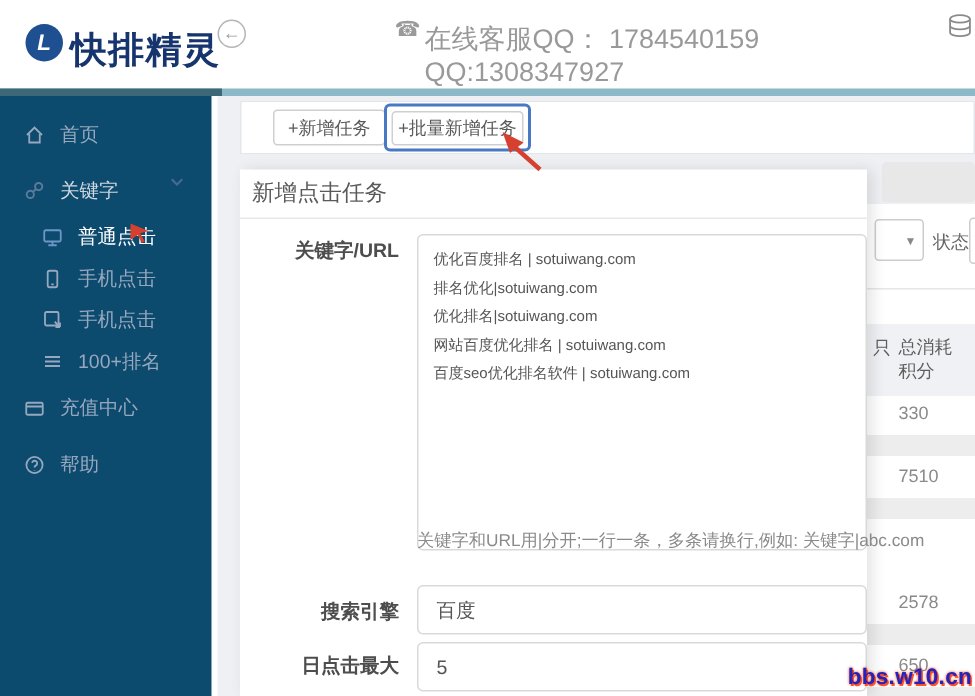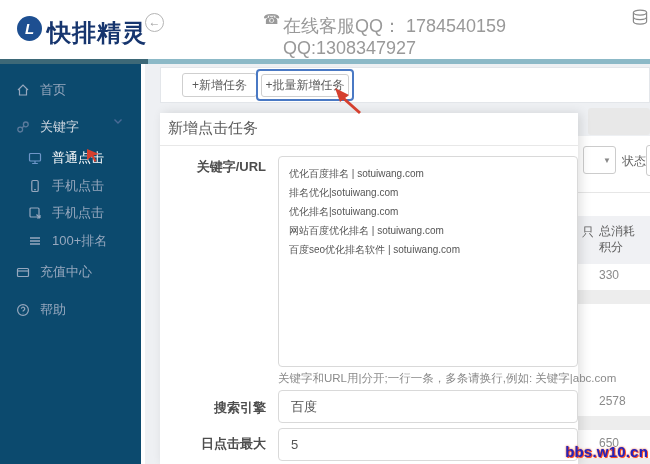--- a/index.html
+++ b/index.html
@@ -49,21 +49,21 @@
   
   .modal { left:160px; top:113px; width:418px; height:351px; background:#fff;
     box-shadow:3px 0 10px rgba(0,0,0,0.12); z-index:4; }
   .modal-title { left:168px; top:119px; font-size:15px; color:#5a5a5a; z-index:5; }
   .modal-div { left:160px; top:145px; width:418px; height:1px; background:#e8e8e8; z-index:5; }
   .f-label { position:absolute; left:160px; width:106px; text-align:right; font-size:13px;
     font-weight:bold; color:#4d4d4d; z-index:5; }
   .kw-area { left:278px; top:156px; width:300px; height:211px; border:1px solid #d9d9d9; border-radius:4px;
     padding:7px 10px; font-family:"Liberation Sans","DejaVu Sans",sans-serif; font-size:10px;
     line-height:19px; color:#555; resize:none; z-index:5; outline:none; }
-  .helper { left:278px; top:371px; font-size:11.5px; color:#8a8a8a; white-space:nowrap; z-index:5; }
+  .helper { left:278px; top:353px; font-size:11.5px; color:#8a8a8a; white-space:nowrap; z-index:5; }
   .f-input { position:absolute; left:278px; width:300px; height:33px; border:1px solid #d9d9d9;
     border-radius:4px; padding-left:12px; font-size:13px; color:#555; z-index:5; outline:none;
     font-family:"Liberation Sans","DejaVu Sans",sans-serif; background:#fff; }
 
   
   .bg-panel { left:578px; top:136px; width:72px; height:328px; background:#fff; z-index:1; }
   .bg-grey-btn { left:588px; top:108px; width:62px; height:27px; background:#e8e8e8; border-radius:3px; z-index:1; }
   .bg-select { left:583px; top:146px; width:33px; height:28px; background:#fff; border:1px solid #ccc;
     border-radius:3px; z-index:2; }
   .bg-select .caret { position:absolute; right:4px; top:9px; font-size:8px; color:#888; }
@@ -213,20 +213,24 @@
   <div class="abs bg-input2"></div>
   <div class="abs bg-hr"></div>
   <div class="abs bg-thead">
     <span class="bg-th-part">只</span>
     <span class="bg-th">总消耗积分</span>
   </div>
   <div class="abs bg-row" style="top:264px">
     <span class="val">330</span>
     <span class="band"></span>
   </div>
+  <div class="abs bg-row" style="top:306px">
+    <span class="val">7510</span>
+    <span class="band"></span>
+  </div>
   <div class="abs bg-row" style="top:390px">
     <span class="val">2578</span>
     <span class="band"></span>
   </div>
   <div class="abs bg-row" style="top:432px">
     <span class="val">650</span>
     <span class="band"></span>
   </div>
 
   <div class="abs modal"></div>

